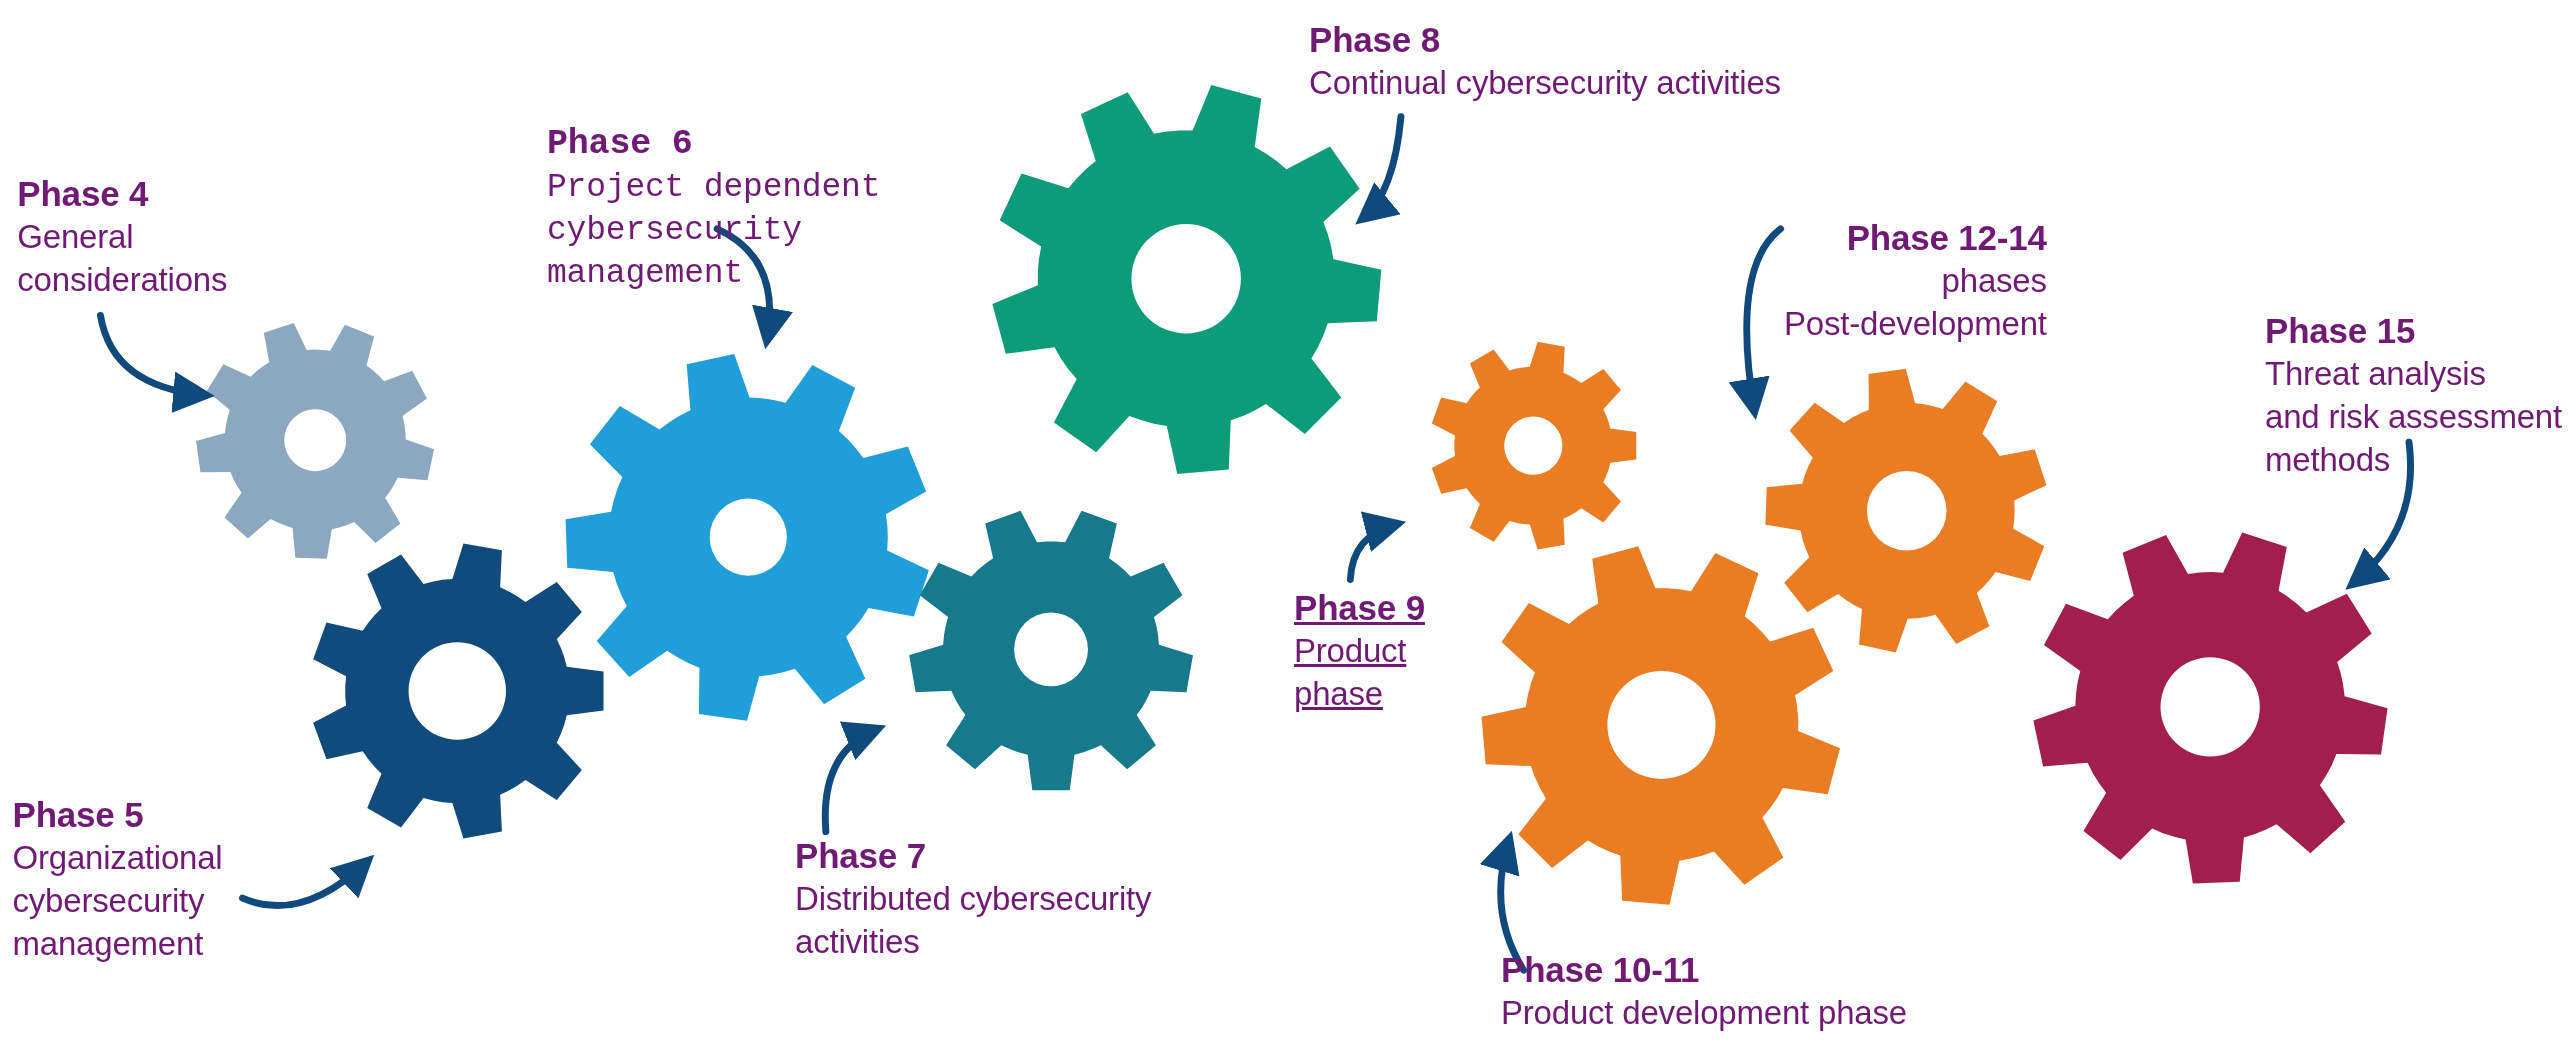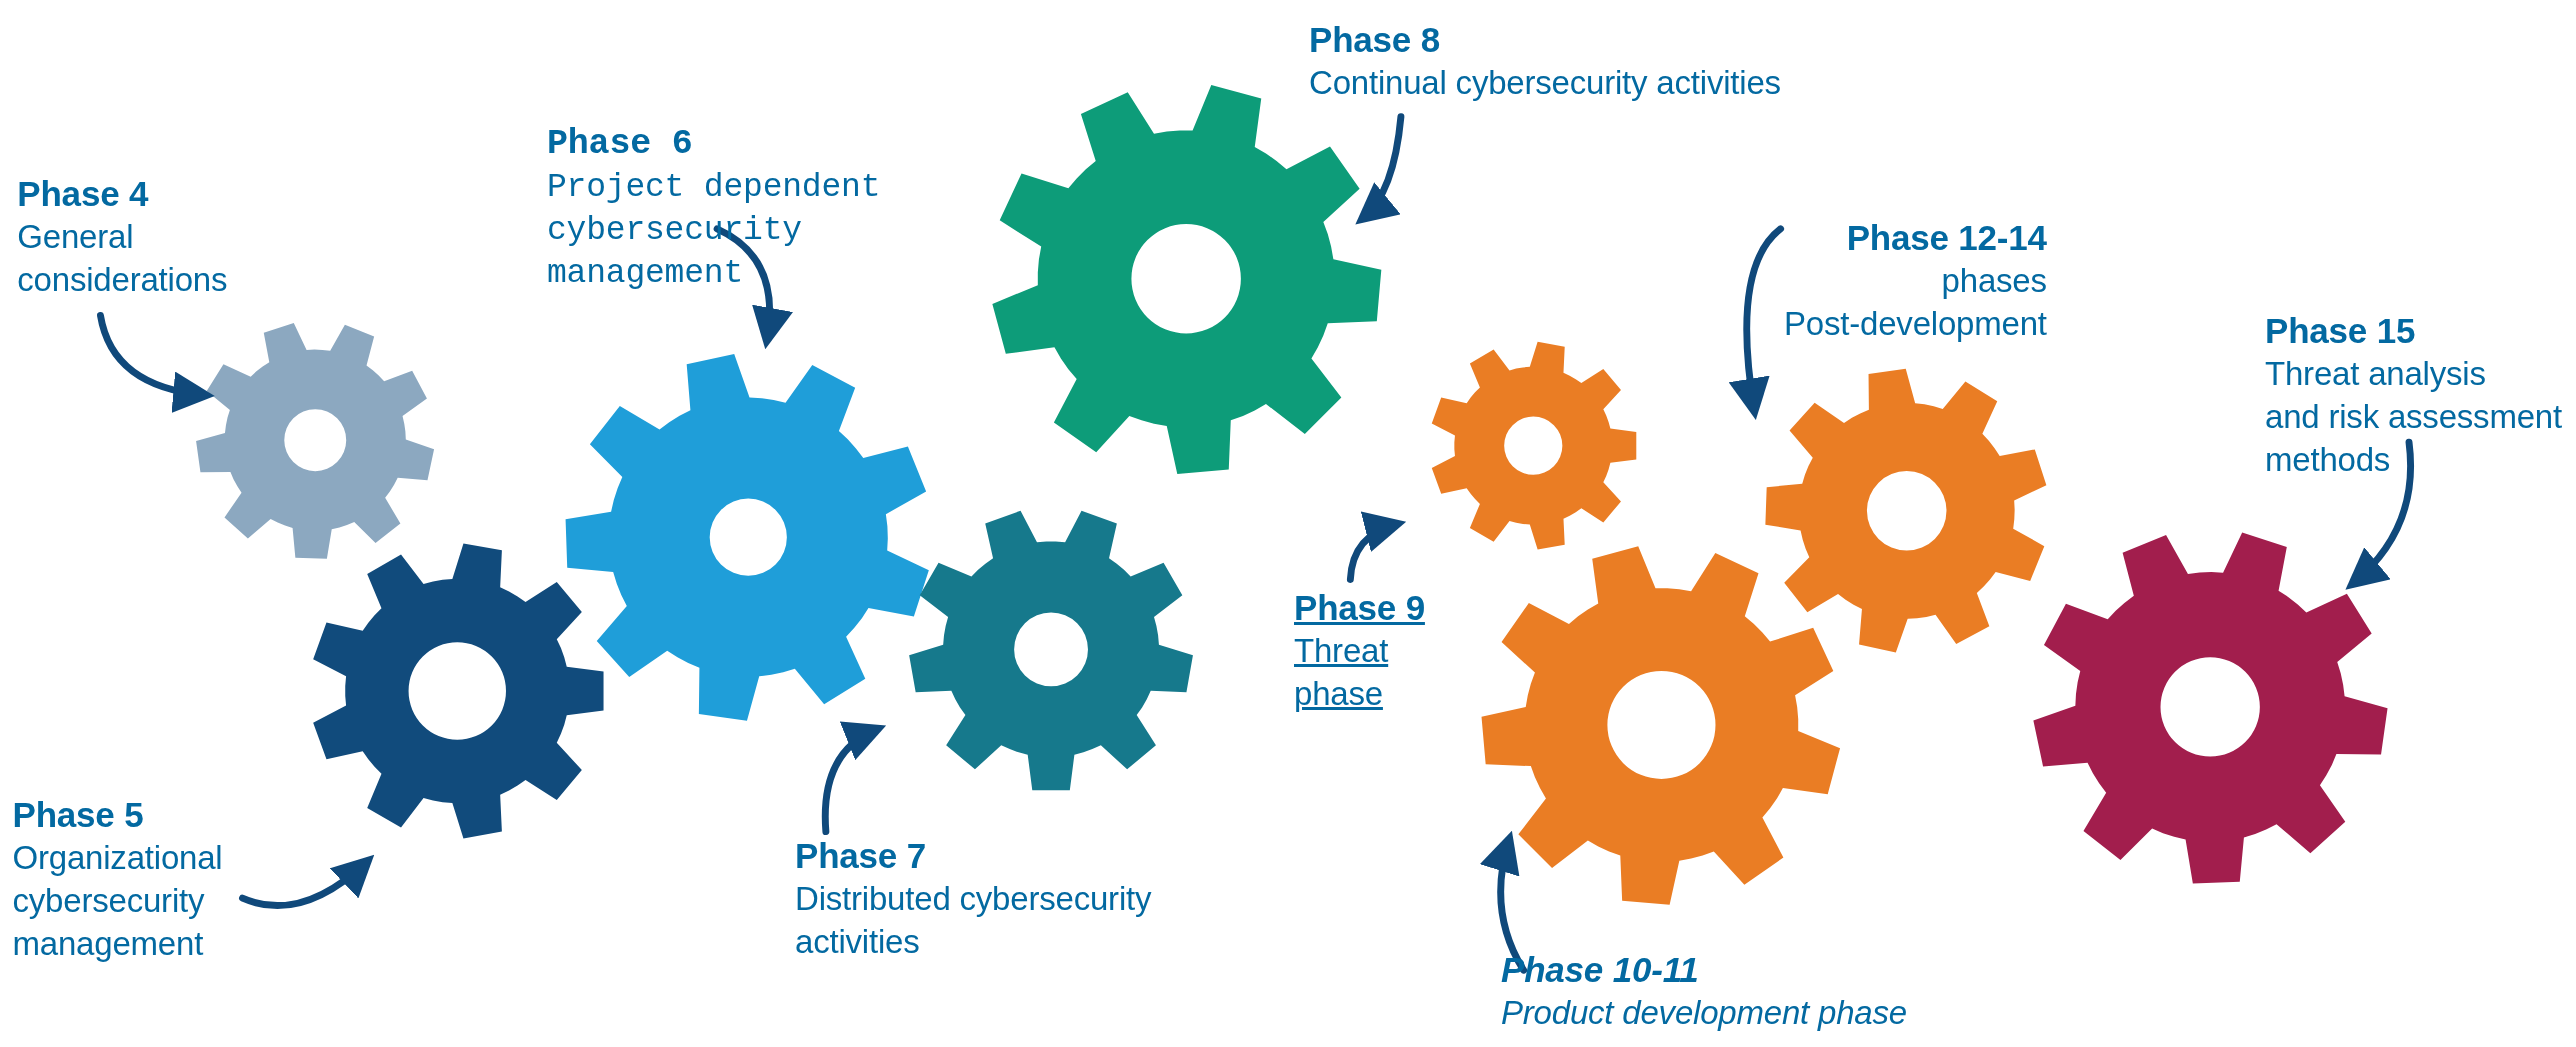--- a/index.html
+++ b/index.html
@@ -6,21 +6,21 @@
   .canvas{
     position:relative;
     width:2576px;height:1048px;
     overflow:hidden;
     background:#ffffff;
     font-family:"Liberation Sans", sans-serif;
   }
   .layer{position:absolute;inset:0;width:2576px;height:1048px;}
   .phase-label{
     position:absolute;
-    color:#0369a1;
+    color:#701a75;
     font-size:33px;
     line-height:43px;
     letter-spacing:-0.2px;
     white-space:nowrap;
   }
   .phase-title{
     font-weight:700;
     font-size:35px;
   }
 </style>
@@ -79,24 +79,24 @@
         <div class="phase-title">Phase 7</div>
         <div class="phase-line">Distributed cybersecurity</div>
         <div class="phase-line">activities</div>
       </div>
       <div class="phase-label" style="left: 1309px; top: 18px;">
         <div class="phase-title">Phase 8</div>
         <div class="phase-line">Continual cybersecurity activities</div>
       </div>
       <div class="phase-label" style="left: 1294px; top: 586px; text-decoration: underline;">
         <div class="phase-title">Phase 9</div>
-        <div class="phase-line">Threat</div>
+        <div class="phase-line">Product</div>
         <div class="phase-line">phase</div>
       </div>
-      <div class="phase-label" style="left: 1501px; top: 948px; font-style: italic;">
+      <div class="phase-label" style="left: 1501px; top: 948px;">
         <div class="phase-title">Phase 10-11</div>
         <div class="phase-line">Product development phase</div>
       </div>
       <div class="phase-label" style="left: 1784px; top: 216px; text-align: right;">
         <div class="phase-title">Phase 12-14</div>
         <div class="phase-line">phases</div>
         <div class="phase-line">Post-development</div>
       </div>
       <div class="phase-label" style="left: 2237px; top: 309px; margin-left: 28px;">
         <div class="phase-title">Phase 15</div>

